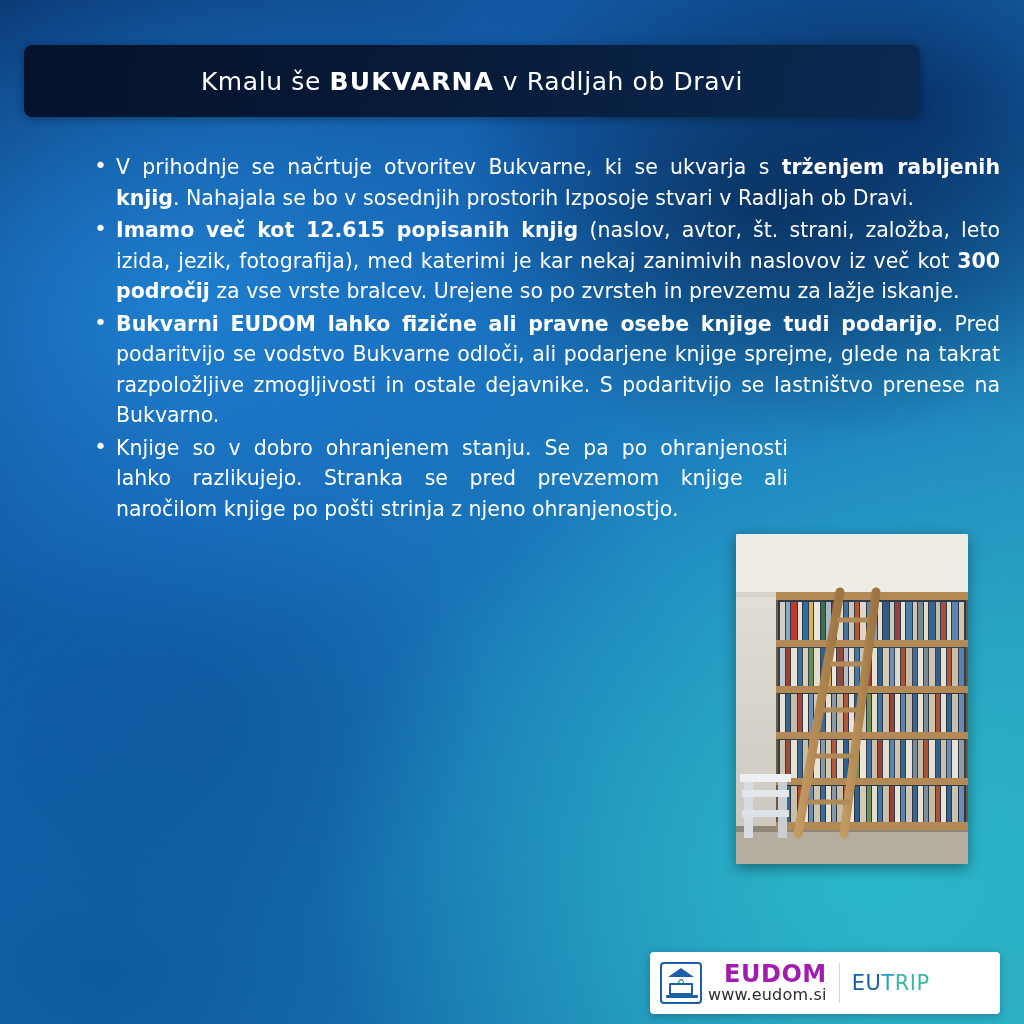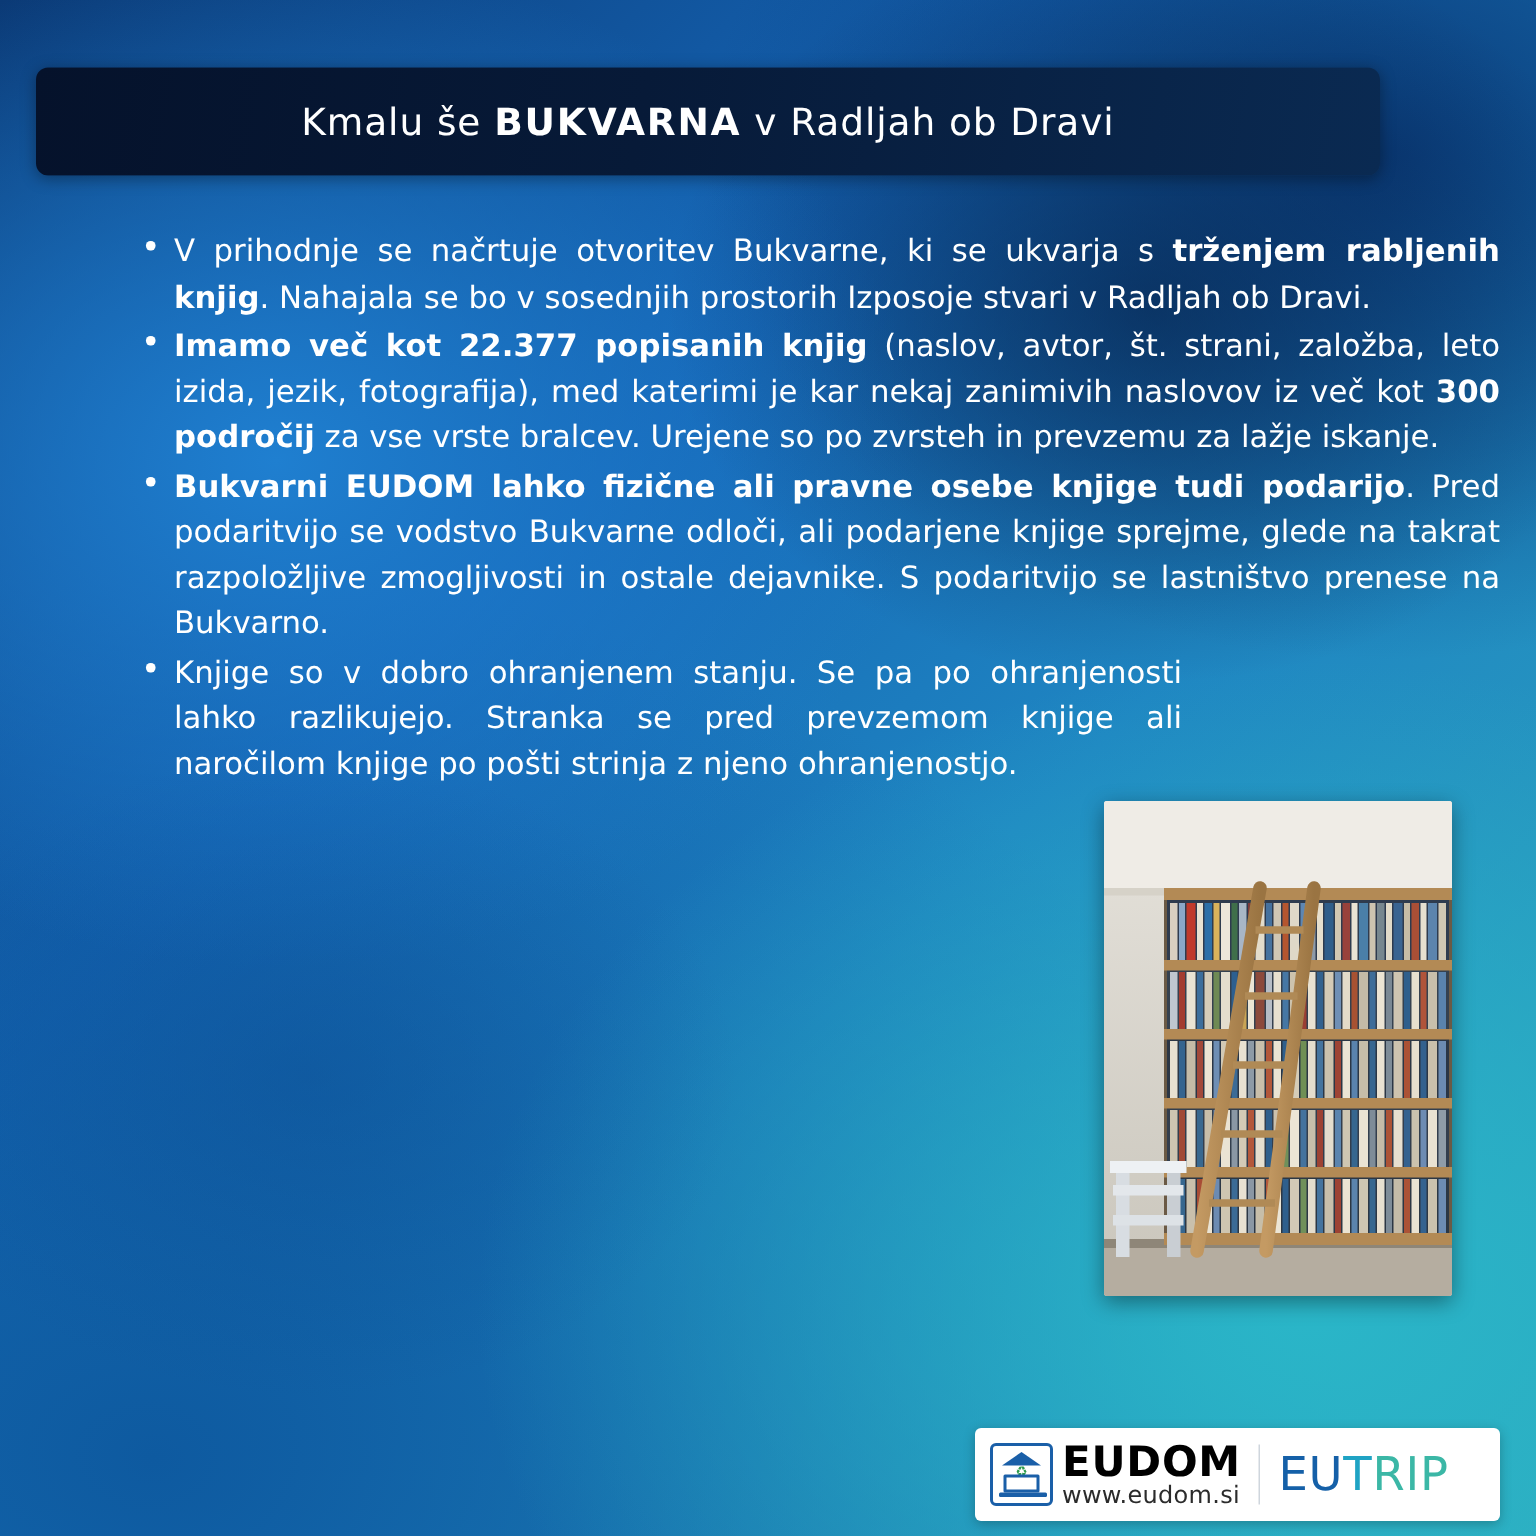--- a/index.html
+++ b/index.html
@@ -129,43 +129,43 @@
   .logo-eudom .mark .laptop::after {
     content: "";
     position: absolute; left: -5px; bottom: -5px;
     width: 32px; height: 3px; background: #1a5fa8; border-radius: 1px;
   }
   .logo-eudom .mark .recycle {
     position: absolute; top: 14px; left: 50%; transform: translateX(-50%);
     font-size: 9px; color: #2e9b4e; line-height: 1;
   }
   .logo-eudom .txt { line-height: 1.05; }
-  .logo-eudom .name { font-size: 28px; font-weight: bold; color: #000000; letter-spacing: 0.5px; }
+  .logo-eudom .name { font-size: 24px; font-weight: bold; color: #a21caf; letter-spacing: 0.5px; text-align: right; }
   .logo-eudom .url { font-size: 16px; color: #2b2b2b; letter-spacing: 0.2px; }
   .divider { width: 1px; height: 40px; background: #cfd6dd; margin: 0 12px; }
-  .logo-eutrip { font-size: 31px; font-weight: 500; letter-spacing: 0.5px; }
+  .logo-eutrip { font-size: 21px; font-weight: 500; letter-spacing: 0.5px; }
   .logo-eutrip .eu { color: #1560a8; }
   .logo-eutrip .t { color: #1fa3c4; }
   .logo-eutrip .rip { color: #3bb7a6; }
 </style>
 </head>
 <body>
 
 <div class="page">
 
   <div class="banner">
     <div class="banner-title">
       <span>Kmalu še </span><span class="strong">BUKVARNA</span><span> v Radljah ob Dravi</span>
     </div>
   </div>
 
   <div class="content">
     <ul class="bullets" id="bullet-list">
         <li><span>V prihodnje se načrtuje otvoritev Bukvarne, ki se ukvarja s </span><span class="b">trženjem rabljenih knjig</span><span>. Nahajala se bo v sosednjih prostorih Izposoje stvari v Radljah ob Dravi.</span></li>
-        <li><span class="b">Imamo več kot 22.377 popisanih knjig</span><span> (naslov, avtor, št. strani, založba, leto izida, jezik, fotografija), med katerimi je kar nekaj zanimivih naslovov iz več kot </span><span class="b">300 področij</span><span> za vse vrste bralcev. Urejene so po zvrsteh in prevzemu za lažje iskanje.</span></li>
+        <li><span class="b">Imamo več kot 12.615 popisanih knjig</span><span> (naslov, avtor, št. strani, založba, leto izida, jezik, fotografija), med katerimi je kar nekaj zanimivih naslovov iz več kot </span><span class="b">300 področij</span><span> za vse vrste bralcev. Urejene so po zvrsteh in prevzemu za lažje iskanje.</span></li>
         <li><span class="b">Bukvarni EUDOM lahko fizične ali pravne osebe knjige tudi podarijo</span><span>. Pred podaritvijo se vodstvo Bukvarne odloči, ali podarjene knjige sprejme, glede na takrat razpoložljive zmogljivosti in ostale dejavnike. S podaritvijo se lastništvo prenese na Bukvarno.</span></li>
         <li class="narrow"><span>Knjige so v dobro ohranjenem stanju. Se pa po ohranjenosti lahko razlikujejo. Stranka se pred prevzemom knjige ali naročilom knjige po pošti strinja z njeno ohranjenostjo.</span></li>
       </ul>
   </div>
 
   <div class="photo">
     <svg viewBox="0 0 232 330" preserveAspectRatio="none" aria-hidden="true">
       <defs>
         <linearGradient id="wallg" x1="0" y1="0" x2="0" y2="1">
           <stop offset="0%" stop-color="#e6e3dc"></stop>

